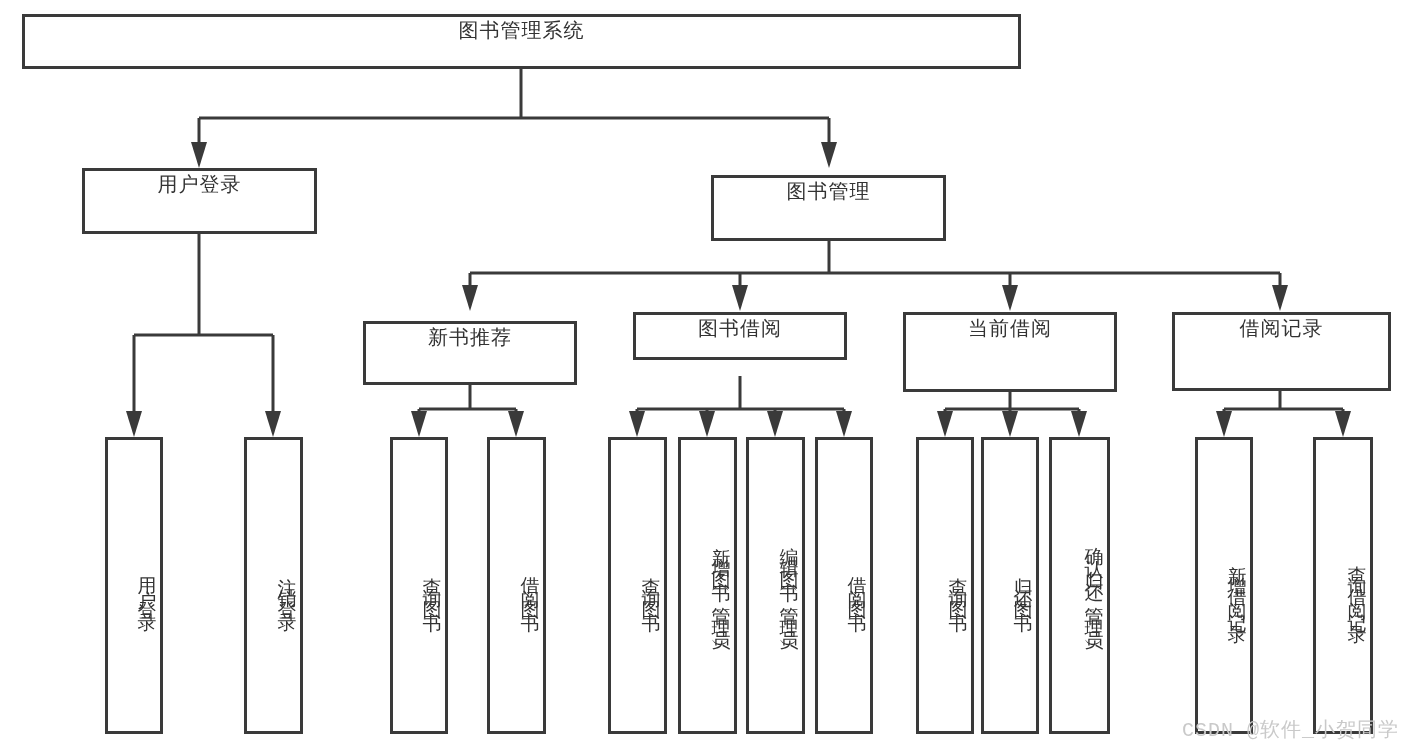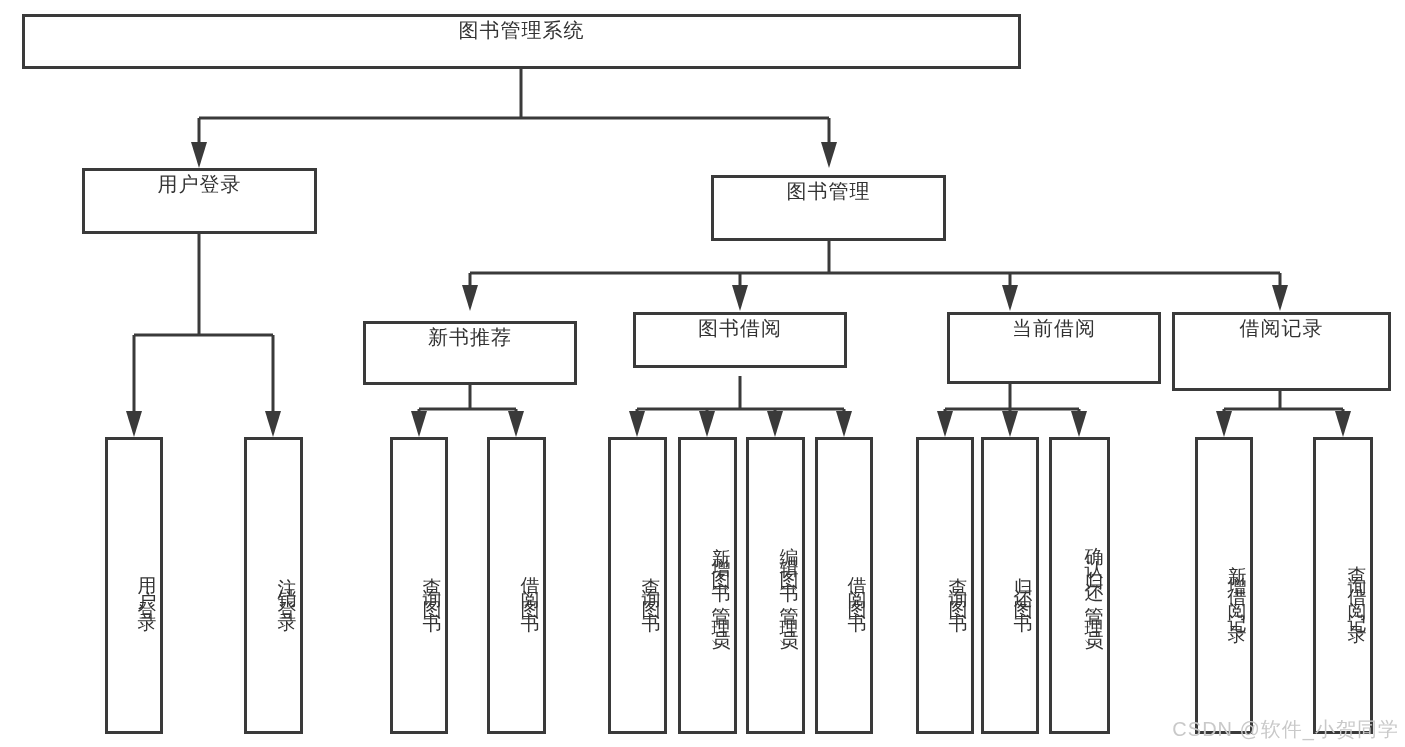--- a/index.html
+++ b/index.html
@@ -43,20 +43,21 @@
     white-space: normal;
   }
   .watermark {
     position: absolute;
     right: 6px;
     bottom: 4px;
     font-size: 20px;
     letter-spacing: 1px;
     color: #c9c9c9;
     user-select: none;
+    font-family: Liberation Mono, monospace;
   }
 </style>
 </head>
 <body>
 
 <div class="stage">
 
   <svg class="links" width="1405" height="747" viewBox="0 0 1405 747" aria-hidden="true">
     <g stroke="#3a3a3a" stroke-width="3" fill="none">
 
@@ -107,24 +108,24 @@
   <div class="box" style="left:82px; top:168px; width:235px; height:66px;">
     <span>用户登录</span>
   </div>
   <div class="box" style="left:711px; top:168px; width:235px; height:66px;margin-top:7px;">
     <span>图书管理</span>
   </div>
 
   <div class="box" style="left:363px; top:312px; width:214px; height:64px;margin-top:9px;">
     <span>新书推荐</span>
   </div>
-  <div class="box" style="left:633px; top:312px; width:214px; height:56px;">
+  <div class="box" style="left:633px; top:312px; width:214px; height:48px;">
     <span>图书借阅</span>
   </div>
-  <div class="box" style="left:903px; top:312px; width:214px; height:72px;margin-left:44px;">
+  <div class="box" style="left:903px; top:312px; width:214px; height:80px;">
     <span>当前借阅</span>
   </div>
   <div class="box" style="left:1172px; top:312px; width:219px; height:79px;">
     <span>借阅记录</span>
   </div>
 
   <div class="box vbox" style="left:105px; top:437px; width:58px; height:297px;">
     <span>用户登录</span>
   </div>
   <div class="box vbox" style="left:244px; top:437px; width:59px; height:297px;">

